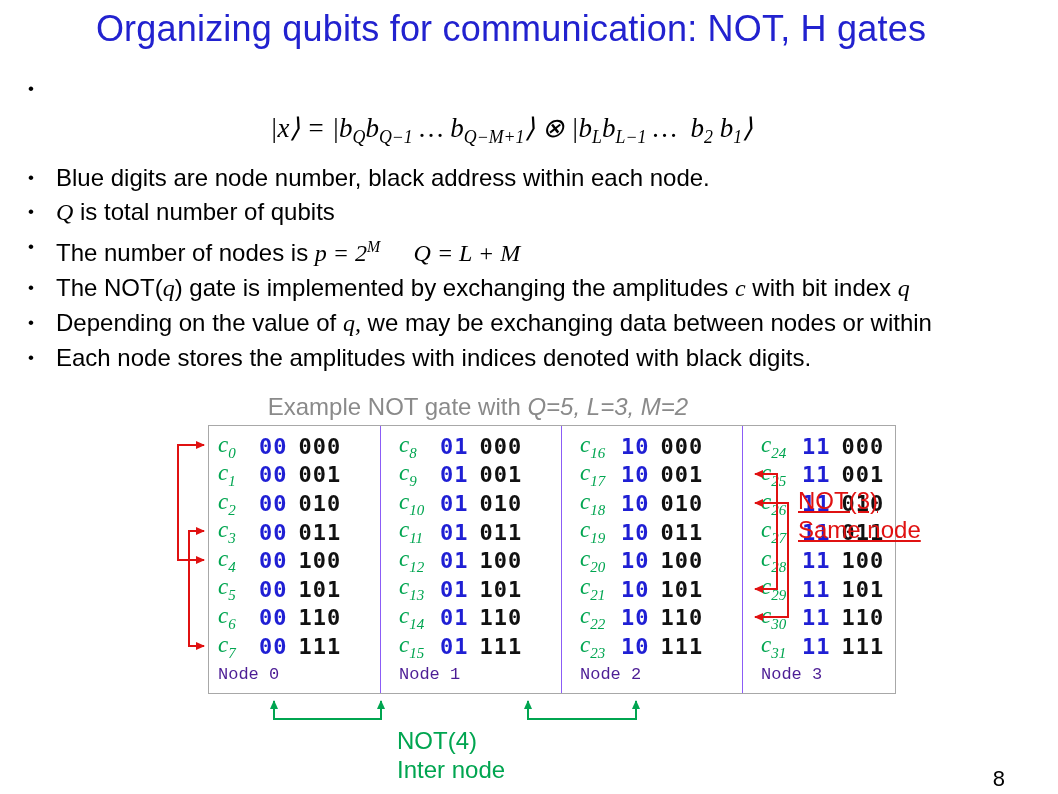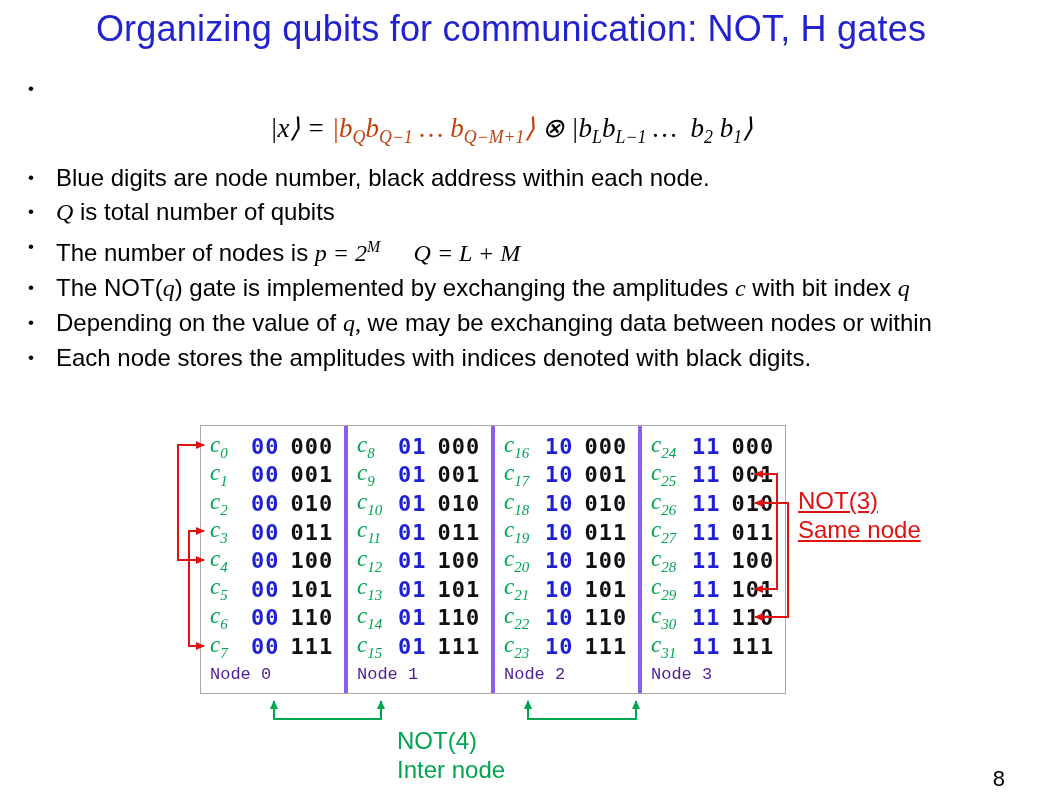--- a/index.html
+++ b/index.html
@@ -20,25 +20,25 @@
   .formula{
     font-size:27px;line-height:40px;margin:0 0 6px 246px;
     font-family:"Liberation Serif",serif;font-style:italic;white-space:pre;
   }
   .fig-caption{
     position:absolute;left:208px;top:393px;width:540px;text-align:center;
     font-size:24px;color:#8a8a8a;
   }
   .fig-caption .emph{font-style:italic;}
   .qtable{
-    position:absolute;left:200px;top:425px;display:flex;
-    border:1px solid #a8a8a8;background:#fff;
+    position:absolute;left:208px;top:425px;display:flex;
+    border:1px solid #a8a8a8;background:#fff;gap:28px;
   }
   .node-col{width:134px;padding:6px 0 4px 9px;}
-  .node-col + .node-col{border-left:4px solid #8b5cf6;}
+  .node-col + .node-col{border-left:1px solid #8b5cf6;padding-left:18px;}
   .trow{
     height:28.6px;display:flex;align-items:center;
     font-family:"DejaVu Sans Mono",monospace;font-size:22px;font-weight:bold;
   }
   .amp{
     font-family:"Liberation Serif",serif;font-style:italic;color:#00a550;
     font-weight:400;font-size:23px;width:41px;flex-shrink:0;
   }
   .amp sub{font-size:15px;}
   .nbits{color:#1f1fd4;margin-right:11px;letter-spacing:1px;}
@@ -60,21 +60,21 @@
 <body>
 
 <div class="slide">
 
   <div class="title">Organizing qubits for communication: NOT, H gates</div>
 
   <div class="content" id="content">
       <div class="bullet">
         <span class="dot">•</span>
       </div>
-      <div class="formula"><span class="math" style="color: rgb(0, 0, 0);">|x⟩ = </span><span class="math" style="color: #c2410c;">|b<sub>Q</sub>b<sub>Q−1</sub> … b<sub>Q−M+1</sub>⟩</span><span class="math" style="color: rgb(0, 0, 0);"> ⊗ |b<sub>L</sub>b<sub>L−1</sub> …  b<sub>2</sub> b<sub>1</sub>⟩</span></div>
+      <div class="formula"><span class="math" style="color: rgb(0, 0, 0);">|x⟩ = </span><span class="math" style="color: #000000;">|b<sub>Q</sub>b<sub>Q−1</sub> … b<sub>Q−M+1</sub>⟩</span><span class="math" style="color: rgb(0, 0, 0);"> ⊗ |b<sub>L</sub>b<sub>L−1</sub> …  b<sub>2</sub> b<sub>1</sub>⟩</span></div>
       <div class="bullet">
         <span class="dot">•</span>
         <span class="btext"><span>Blue digits are node number, black address within each node.</span></span>
       </div>
       <div class="bullet">
         <span class="dot">•</span>
         <span class="btext"><span class="math">Q</span><span> is total number of qubits</span></span>
       </div>
       <div class="bullet">
         <span class="dot">•</span>
@@ -87,20 +87,21 @@
       <div class="bullet">
         <span class="dot">•</span>
         <span class="btext"><span>Depending on the value of </span><span class="math">q,</span><span> we may be exchanging data between nodes or within</span></span>
       </div>
       <div class="bullet">
         <span class="dot">•</span>
         <span class="btext"><span>Each node stores the amplitudes with indices denoted with black digits.</span></span>
       </div>
     </div>
 
+  <div class="fig-caption"><span>Example NOT gate with </span><span class="emph">Q=5, L=3, M=2</span></div>
 
   <div class="qtable" id="qtable">
       <div class="node-col">
         <div class="trow">
           <span class="amp">c<sub>0</sub></span>
           <span class="nbits">00</span>
           <span class="abits">000</span>
         </div>
         <div class="trow">
           <span class="amp">c<sub>1</sub></span>

